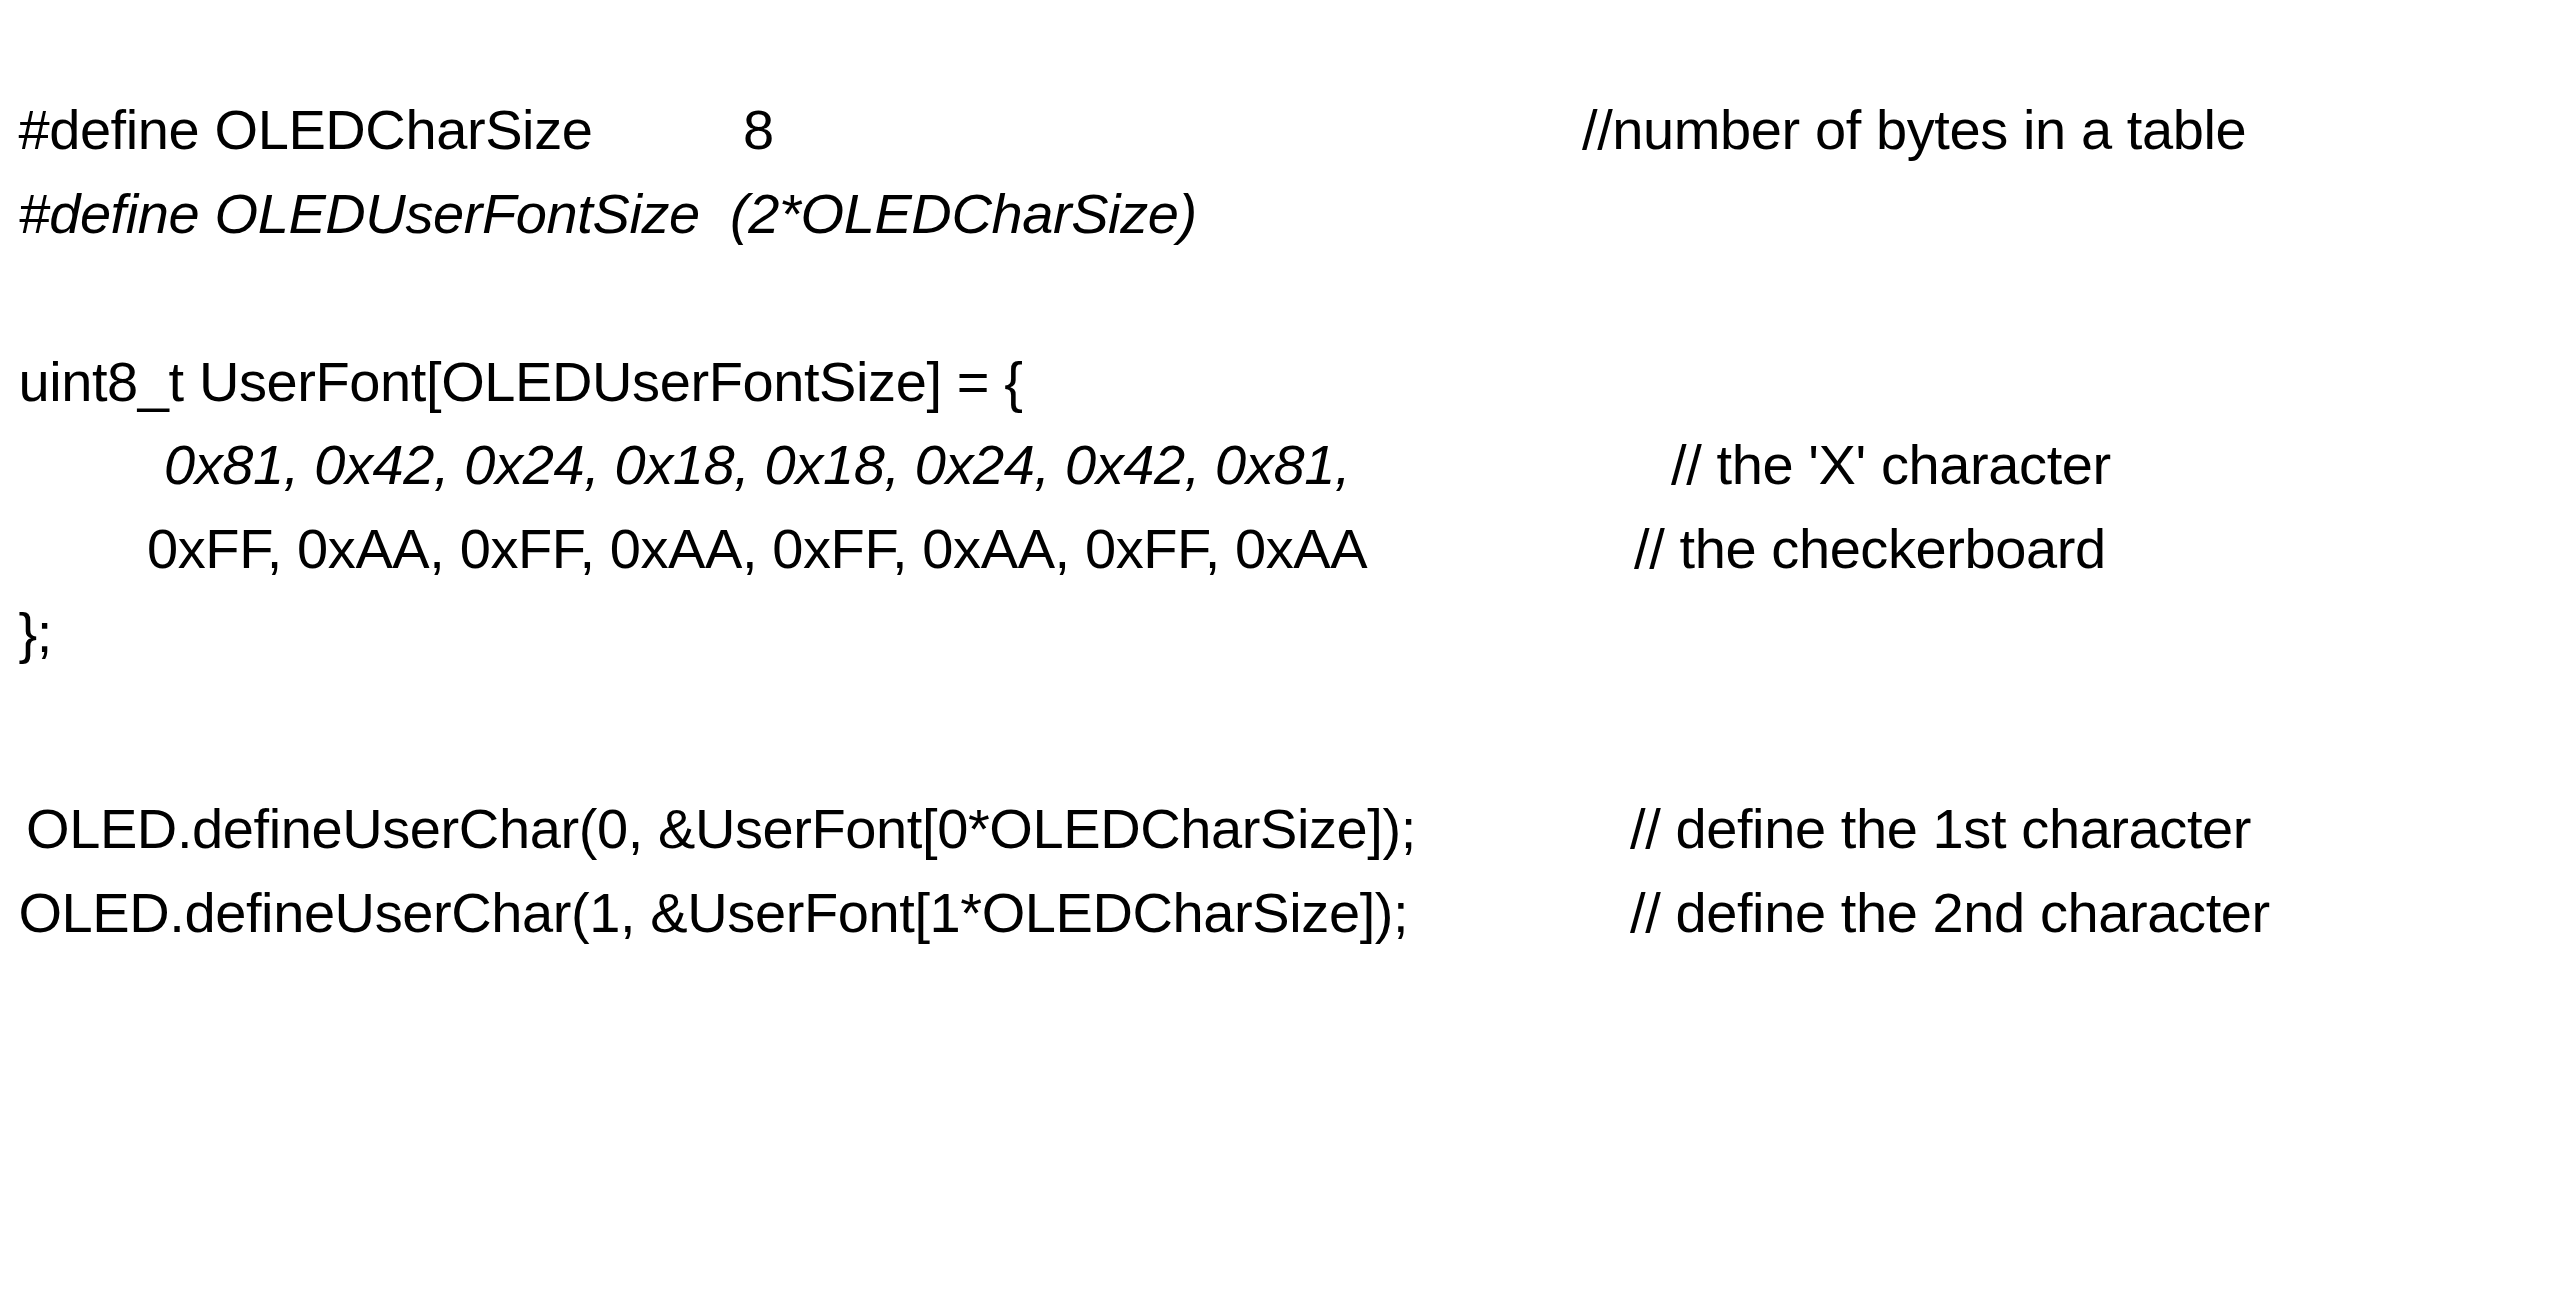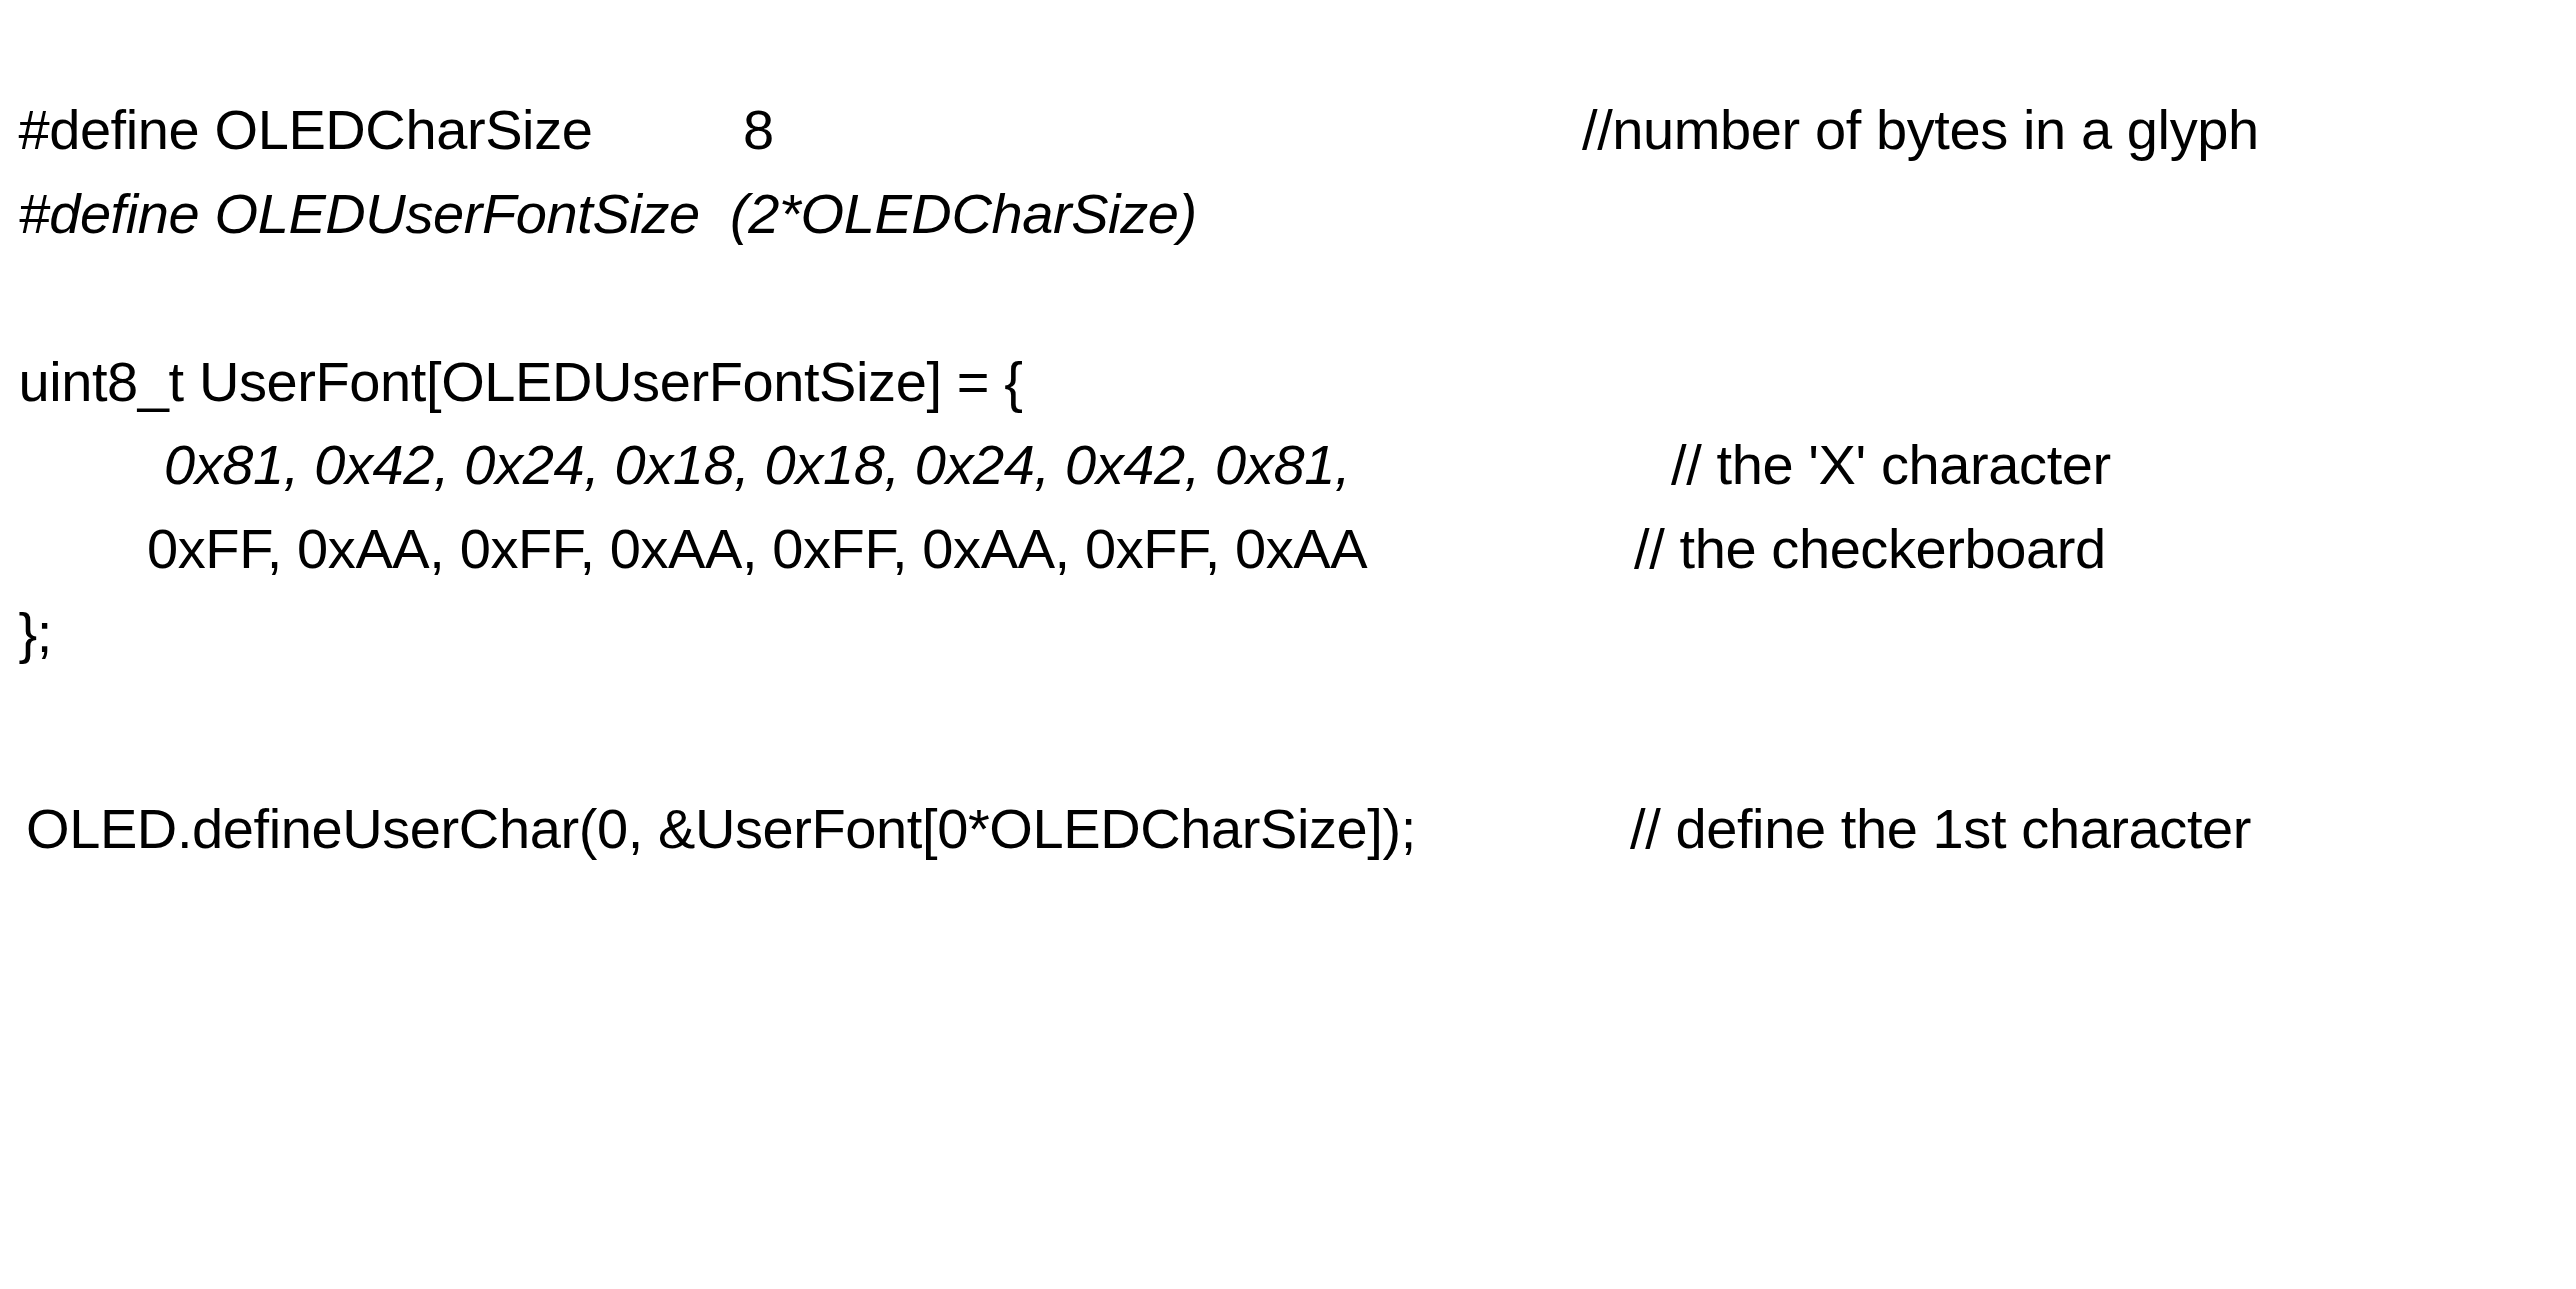--- a/index.html
+++ b/index.html
@@ -53,21 +53,21 @@
   }
 </style>
 </head>
 <body>
 
 <div id="code-slide">
 
   <div class="code-line" style="top:87px;">
     <span class="col" style="left:18.4px;">#define OLEDCharSize</span>
     <span class="col" style="left:743px;">8</span>
-    <span class="col" style="left:1582px;">//number of bytes in a glyph</span>
+    <span class="col" style="left:1582px;">//number of bytes in a table</span>
   </div>
 
   <div class="code-line" style="top:171px;font-style:italic;">
     <span class="col" style="left:18.4px;">#define OLEDUserFontSize  (2*OLEDCharSize)</span>
   </div>
 
   <div class="blank-line" style="top:255px;"></div>
 
   <div class="code-line" style="top:339px;padding-left:27px;">
     <span class="col" style="left:18.4px;">uint8_t UserFont[OLEDUserFontSize] = {</span>
@@ -87,15 +87,19 @@
     <span class="col" style="left:18.4px;">};</span>
   </div>
 
   <div class="blank-line" style="top:674px;"></div>
 
   <div class="code-line" style="top:786px;">
     <span class="col" style="left:26px;">OLED.defineUserChar(0, &amp;UserFont[0*OLEDCharSize]);</span>
     <span class="col" style="left:1630px;">// define the 1st character</span>
   </div>
 
+  <div class="code-line" style="top:870px;">
+    <span class="col" style="left:18.4px;">OLED.defineUserChar(1, &amp;UserFont[1*OLEDCharSize]);</span>
+    <span class="col" style="left:1630px;">// define the 2nd character</span>
+  </div>
 
 </div>
 
 
 </body></html>

